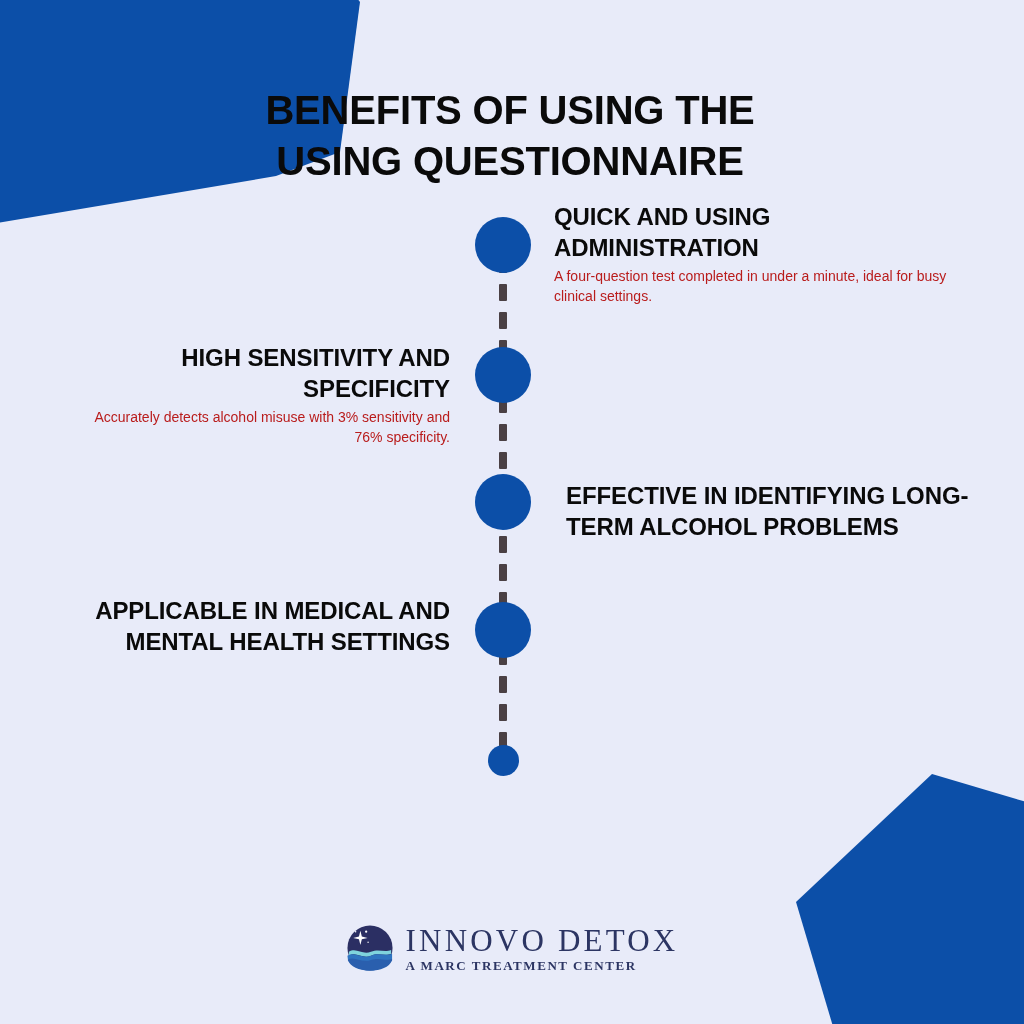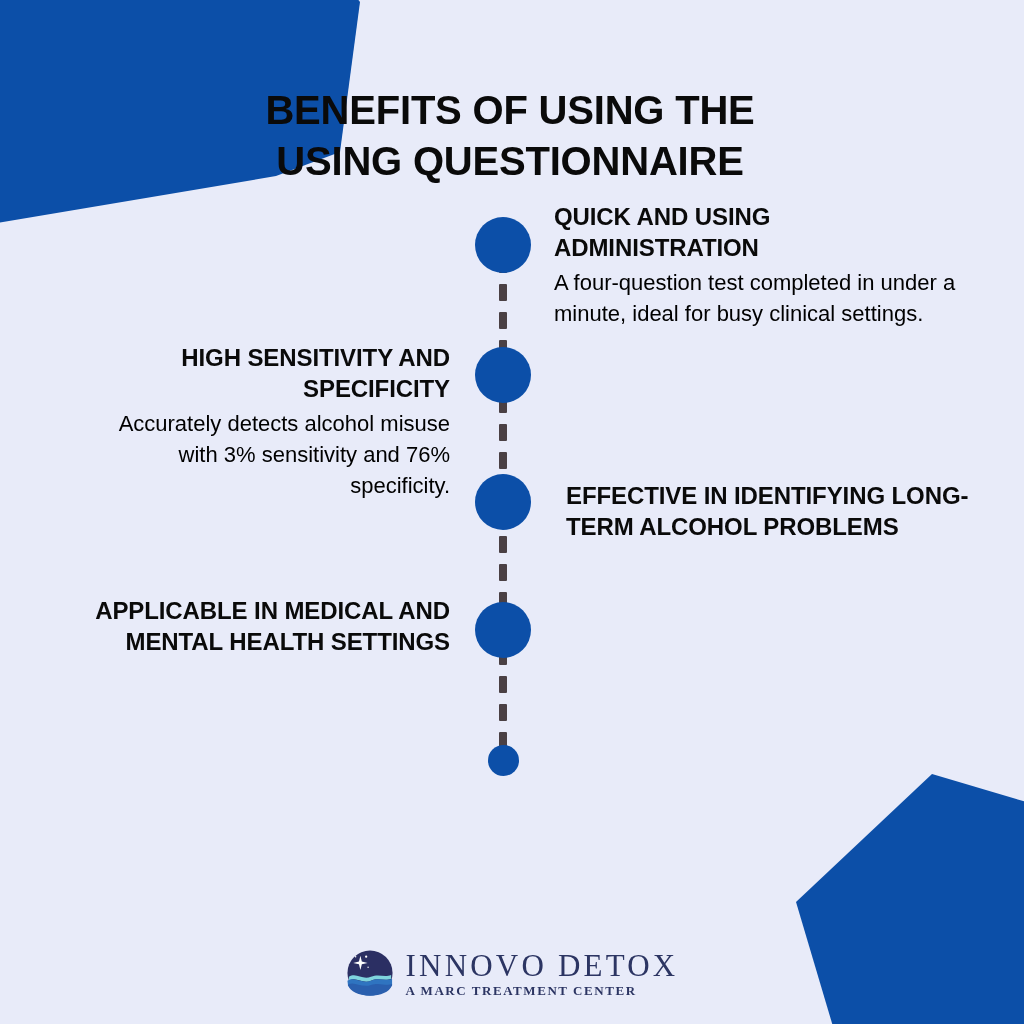--- a/index.html
+++ b/index.html
@@ -100,44 +100,44 @@
   .block h2 {
     margin: 0 0 4px 0;
     font-size: 24px;
     font-weight: bold;
     line-height: 1.28;
     letter-spacing: -0.1px;
     color: #0a0a0a;
   }
   .block p {
     margin: 0;
-    font-size: 22px;
+    font-size: 14px;
     line-height: 1.41;
-    color: #000000;
+    color: #b91c1c;
     font-weight: 400;
   }
   .block.right {
     text-align: left;
   }
   .block.left {
     text-align: right;
   }
 
   #block-quick      { left: 554px; top: 202px;  width: 420px; }
   #block-effective  { left: 566px; top: 481px;  width: 412px; }
   #block-sensitivity{ left: 92px;  top: 331px;  width: 358px; margin-top: 12px; }
   #block-applicable { left: 48px;  top: 596px;  width: 402px; }
 
   #block-effective p { padding-left: 8px; }
 
   
   #footer-logo {
     position: absolute;
     left: 0;
-    bottom: 27px;
+    bottom: 52px;
     width: 1024px;
     display: flex;
     align-items: center;
     justify-content: center;
     gap: 12px;
   }
   #logo-mark {
     width: 48px;
     height: 48px;
     flex: 0 0 auto;

